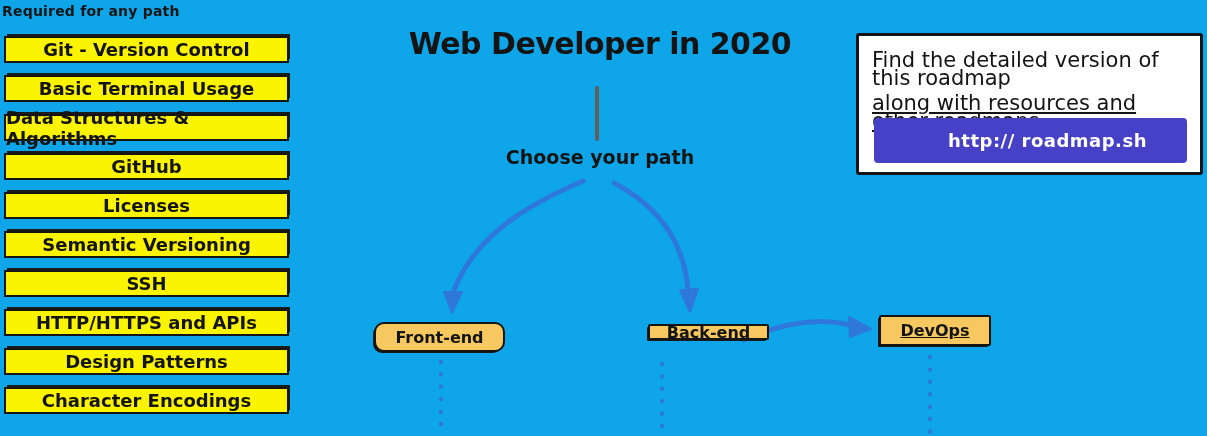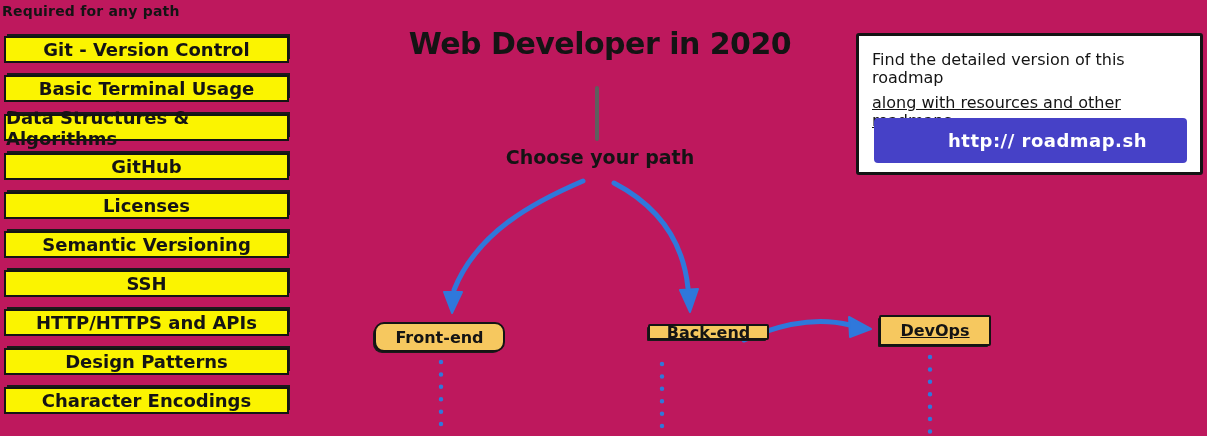--- a/index.html
+++ b/index.html
@@ -1,17 +1,17 @@
 <!DOCTYPE html>
 <html style="--yellow: #FBF400; --topic_orange: #F6C85F; --arrow_blue: #2F78DB; --button_purple: #4641C7; --line_gray: #5E5E5E; --ink: #141414;"><head>
 <meta charset="utf-8">
 <style>
   html,body{margin:0;padding:0;background:#fff;}
   #stage{
-    position:relative;width:1207px;height:436px;background:#be185d;overflow:hidden;
+    position:relative;width:1207px;height:436px;background:#0ea5e9;overflow:hidden;
     font-family:"DejaVu Sans",sans-serif;color:var(--ink,#141414);
   }
   
   .req-heading{
     position:absolute;left:2px;top:3px;font-size:14px;font-weight:bold;letter-spacing:.2px;
   }
   .req-list{position:absolute;left:4px;top:36px;width:285px;}
   .req-box{
     box-sizing:border-box;height:27px;margin-bottom:12px;width:285px;
     background:var(--yellow,#FBF400);border:2.5px solid #141414;
@@ -46,21 +46,21 @@
   
   #wires{position:absolute;left:0;top:0;width:1207px;height:436px;pointer-events:none;}
   .arrow{stroke:var(--arrow_blue,#2F78DB);stroke-width:5;fill:none;stroke-linecap:round;}
   .arrowhead{fill:var(--arrow_blue,#2F78DB);stroke:var(--arrow_blue,#2F78DB);stroke-width:2;stroke-linejoin:round;}
   .dots{stroke:var(--arrow_blue,#2F78DB);stroke-width:4.5;fill:none;stroke-linecap:round;stroke-dasharray:0.01 12.4;}
   
   .info-box{
     position:absolute;left:856px;top:33px;width:347px;height:142px;box-sizing:border-box;
     background:#fff;border:3px solid #141414;border-radius:3px;
   }
-  .info-line{position:absolute;left:13px;width:320px;font-size:16px;line-height:18px;}
+  .info-line{position:absolute;left:13px;width:320px;font-size:21px;line-height:18px;}
   .info-line.l1{top:15px;}
   .info-line.l2{top:58px;text-decoration:underline;}
   .info-button{
     position:absolute;left:15px;top:82px;width:313px;height:45px;
     background:var(--button_purple,#4641C7);border:none;border-radius:4px;
     color:#fff;font-family:"DejaVu Sans",sans-serif;font-size:18px;font-weight:bold;
     display:flex;align-items:center;justify-content:center;cursor:pointer;letter-spacing:.5px;padding-left:40px;
   }
 </style>
 </head>

